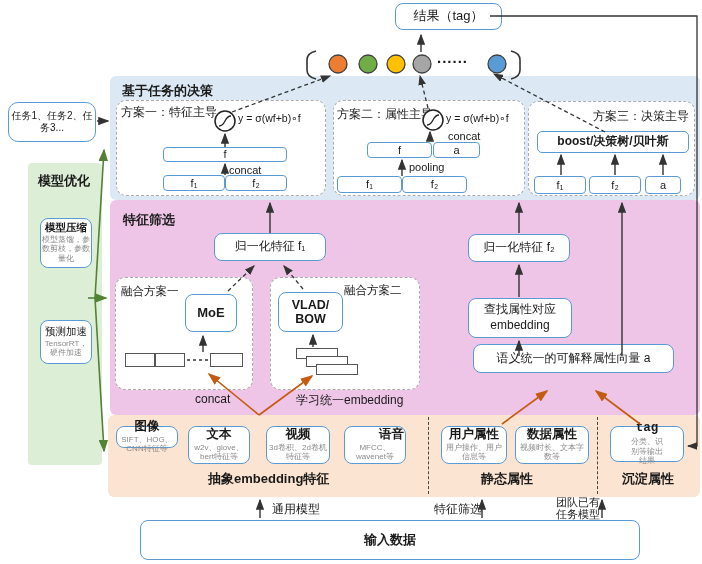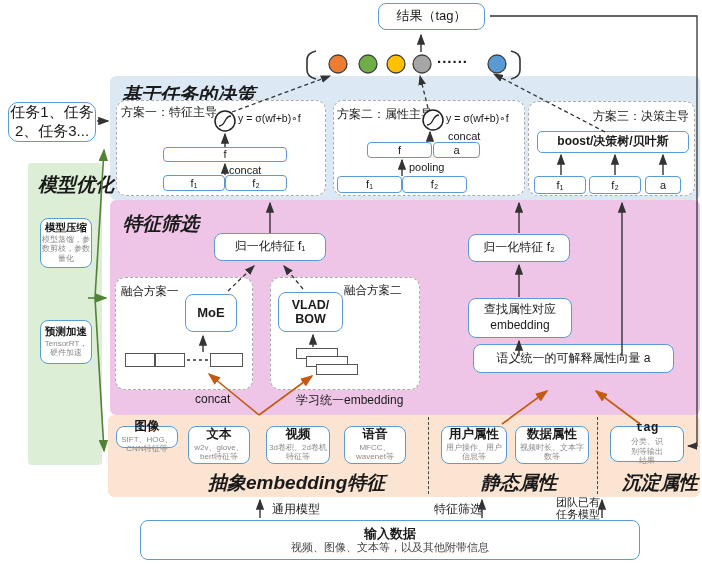--- a/index.html
+++ b/index.html
@@ -1,21 +1,21 @@
 <!DOCTYPE html>
 <html><head>
 <meta charset="utf-8">
 <style>
   html,body{margin:0;padding:0;}
   body{
     width:702px;height:564px;position:relative;overflow:hidden;background:#fff;
     font-family:"Liberation Sans","DejaVu Sans",sans-serif;color:#1a1a1a;
   }
   .panel{position:absolute;border-radius:6px;}
-  .hdr{position:absolute;font-weight:bold;font-size:19px;white-space:nowrap;font-style:italic;}
+  .hdr{position:absolute;font-weight:bold;font-size:13px;white-space:nowrap;}
   .lbl{position:absolute;font-size:12px;white-space:nowrap;}
   .bbox{
     position:absolute;background:#fff;border:1.3px solid #5b9bd5;border-radius:4px;
     display:flex;flex-direction:column;align-items:center;justify-content:center;
     text-align:center;box-sizing:border-box;font-size:11px;line-height:1.1;
   }
   .rounded{border-radius:8px;}
   .dashedpanel{position:absolute;background:#fff;border:1px dashed #ababab;border-radius:10px;box-sizing:border-box;}
   .smalldesc{font-size:8px;color:#8a8a8a;line-height:1.2;margin-top:1px;}
   .wrect{position:absolute;background:#fff;border:1px solid #555;box-sizing:border-box;}
@@ -24,35 +24,35 @@
   .prelines{white-space:pre-line;}
 </style>
 </head>
 <body>
 
 <div class="panel" style="left:110px;top:76px;width:590px;height:124px;background:#dce9f5;"></div>
 <div class="panel" style="left:110px;top:200px;width:590px;height:215px;background:#eec5e6;"></div>
 <div class="panel" style="left:108px;top:415px;width:592px;height:82px;background:#fbe4d1;"></div>
 <div class="panel" style="left:28px;top:163px;width:74px;height:302px;background:#ddeed6;border-radius:4px;"></div>
 
-<div class="bbox rounded" style="left:378px;top:3px;width:107px;height:27px;font-size:13px;border-width:1.5px;">
+<div class="bbox rounded" style="left:395px;top:3px;width:107px;height:27px;font-size:13px;border-width:1.5px;">
   <span>结果（tag）</span>
 </div>
 <div class="lbl" style="left:437px;top:49px;font-size:15px;font-weight:bold;letter-spacing:1px;">......</div>
 
-<div class="bbox" style="left:8px;top:102px;width:88px;height:40px;border-radius:10px;font-size:15px;line-height:1.25;border-width:1.5px;">
+<div class="bbox" style="left:8px;top:102px;width:88px;height:40px;border-radius:10px;font-size:10px;line-height:1.25;border-width:1.5px;">
   <span style="white-space:normal;">任务1、任务2、任务3...</span>
 </div>
 <div class="hdr" style="left:38px;top:172px;">模型优化</div>
 <div class="bbox rounded" style="left:40px;top:218px;width:52px;height:50px;padding:1px;">
   <span style="font-weight:bold;font-size:10.5px;">模型压缩</span>
   <span class="smalldesc">模型蒸馏，参数剪枝，参数量化</span>
 </div>
 <div class="bbox rounded" style="left:40px;top:320px;width:52px;height:44px;padding:2px;">
-  <span style="font-weight:bold;font-size:10.5px;">预测加速</span>
+  <span style="font-weight:normal;font-size:10.5px;">预测加速</span>
   <span class="smalldesc">TensorRT，硬件加速</span>
 </div>
 
 <div class="hdr" style="left:122px;top:82px;">基于任务的决策</div>
 
 <div class="dashedpanel" style="left:116px;top:100px;width:210px;height:96px;"></div>
 <div class="lbl" style="left:121px;top:104px;">方案一：特征主导</div>
 <div class="lbl" style="left:238px;top:112px;font-size:10.5px;">y = σ(wf+b)∘f</div>
 <div class="bbox" style="left:163px;top:147px;width:124px;height:15px;">
   <span>f</span>
@@ -141,21 +141,21 @@
   <span class="smalldesc">SIFT、HOG、CNN特征等</span>
 </div>
 <div class="bbox rounded" style="left:188px;top:426px;width:62px;height:38px;padding:1px;">
   <span style="font-weight:bold;font-size:12.5px;">文本</span>
   <span class="smalldesc">w2v、glove、bert特征等</span>
 </div>
 <div class="bbox rounded" style="left:266px;top:426px;width:64px;height:38px;padding:1px;">
   <span style="font-weight:bold;font-size:12.5px;">视频</span>
   <span class="smalldesc">3d卷积、2d卷机特征等</span>
 </div>
-<div class="bbox rounded" style="left:344px;top:426px;width:62px;height:38px;padding:1px;">
+<div class="bbox rounded" style="left:344px;top:426px;width:62px;height:38px;padding:1px;align-items:flex-end;">
   <span style="font-weight:bold;font-size:12.5px;">语音</span>
   <span class="smalldesc">MFCC、wavenet等</span>
 </div>
 <div class="hdr" style="left:208px;top:470px;">抽象embedding特征</div>
 
 <div class="vdiv" style="left:428px;top:417px;height:77px;"></div>
 
 <div class="bbox rounded" style="left:441px;top:426px;width:66px;height:38px;padding:1px;">
   <span style="font-weight:bold;font-size:12.5px;">用户属性</span>
   <span class="smalldesc">用户操作、用户信息等</span>
@@ -169,21 +169,20 @@
 <div class="vdiv" style="left:597px;top:417px;height:77px;"></div>
 
 <div class="bbox rounded" style="left:610px;top:426px;width:74px;height:24px;padding:17px;font-family:Liberation Mono, monospace;">
   <span style="font-weight:bold;font-size:12.5px;">tag</span>
   <span class="smalldesc" style="white-space:normal;">分类、识别等输出结果</span>
 </div>
 <div class="hdr" style="left:622px;top:470px;">沉淀属性</div>
 
 <div class="bbox rounded" style="left:140px;top:520px;width:500px;height:40px;border-width:1.5px;">
   <span style="font-weight:bold;font-size:13px;">输入数据</span>
-  <span style="font-size:11px;color:#444;">视频、图像、文本等，以及其他附带信息</span>
 </div>
 <div class="lbl" style="left:272px;top:501px;">通用模型</div>
 <div class="lbl" style="left:434px;top:501px;">特征筛选</div>
 <div class="lbl" style="left:556px;top:497px;width:48px;font-size:11px;line-height:1.05;white-space:normal;">团队已有任务模型</div>
 
 <svg class="overlay" width="702" height="564" viewBox="0 0 702 564">
   <defs>
     <marker id="mb" viewBox="0 0 8 6" refX="7" refY="3" markerWidth="8" markerHeight="6" orient="auto">
         <path d="M0,0 L8,3 L0,6 z" fill="#333"></path>
       </marker>

